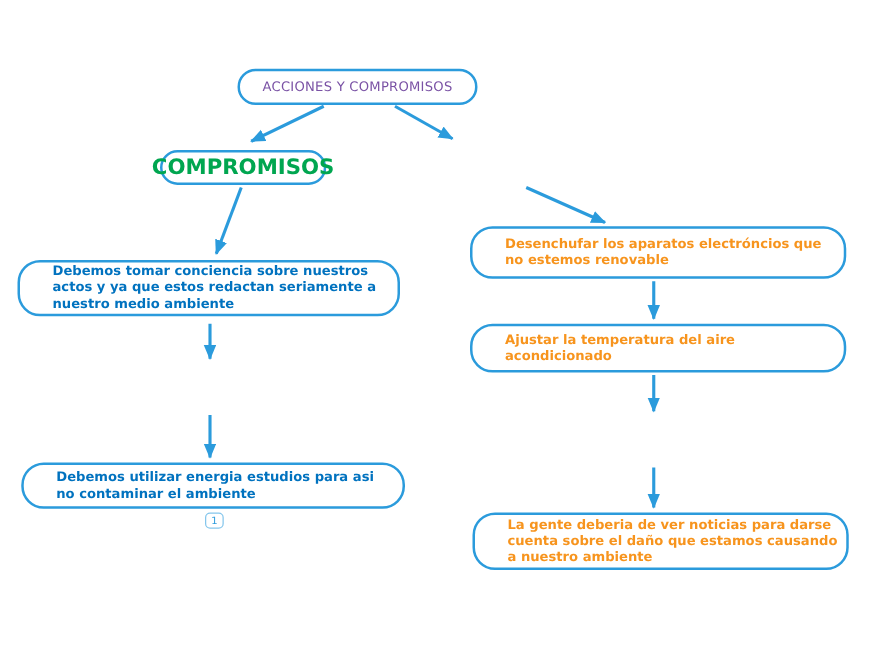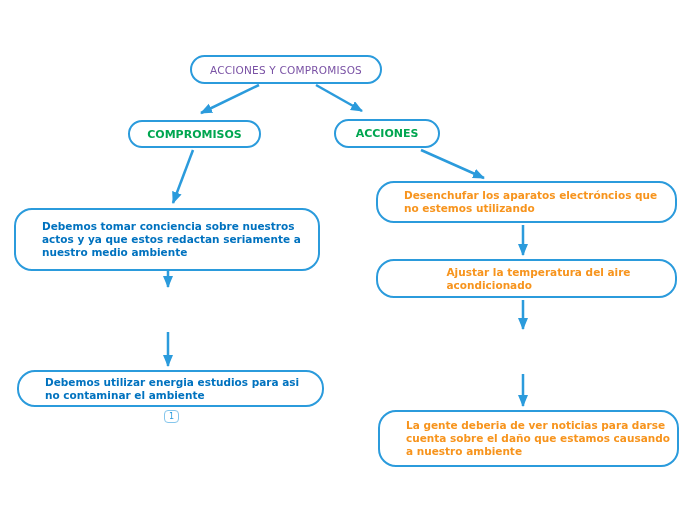--- a/index.html
+++ b/index.html
@@ -23,21 +23,21 @@
     box-sizing: border-box;
     background: #ffffff;
     border: 2px solid #2b9bdc;
     display: flex;
     align-items: center;
   }
   .pill { border-radius: 15px; justify-content: center; text-align: center; }
   .child { border-radius: 18px; padding: 0 2px 0 26px; }
   .lbl { white-space: pre-line; }
   .root-lbl   { color: #7a52a5; font-size: 10.5px; font-weight: normal; letter-spacing: 0.2px; }
-  .branch-lbl { color: #00a650; font-size: 11px; font-weight: bold; }
+  .branch-lbl { color: #00a650; font-size: 17px; font-weight: bold; }
   .left-lbl   { color: #0072bf; font-size: 10.5px; font-weight: bold; line-height: 13px; }
   .right-lbl  { color: #f7941d; font-size: 10.5px; font-weight: bold; line-height: 13px; }
   .badge {
     position: absolute;
     box-sizing: border-box;
     left: 164px; top: 410px;
     width: 15px; height: 13px;
     border: 1px solid #85c6ec;
     border-radius: 4px;
     background: #ffffff;
@@ -72,48 +72,45 @@
   </svg>
 
   <div class="node pill" style="left:190px; top:55px; width:192px; height:29px;">
     <span class="lbl root-lbl">ACCIONES Y COMPROMISOS</span>
   </div>
 
   <div class="node pill" style="left:128px; top:120px; width:133px; height:28px;">
     <span class="lbl branch-lbl">COMPROMISOS</span>
   </div>
 
-  <div class="node pill" style="left:334px; top:119px; width:106px; height:29px;">
-    <span class="lbl branch-lbl">ACCIONES</span>
-  </div>
 
-  <div class="node child" style="left:14px; top:208px; width:306px; height:63px;">
+  <div class="node child" style="left:14px; top:208px; width:306px; height:45px;">
     <span class="lbl left-lbl">Debemos tomar conciencia sobre nuestros
 actos y ya que estos redactan seriamente a
 nuestro medio ambiente</span>
   </div>
 
 
   <div class="node child" style="left:17px; top:370px; width:307px; height:37px;">
     <span class="lbl left-lbl">Debemos utilizar energia estudios para asi
 no contaminar el ambiente</span>
   </div>
 
   <div class="badge">1</div>
 
   <div class="node child" style="left:376px; top:181px; width:301px; height:42px;">
     <span class="lbl right-lbl">Desenchufar los aparatos electróncios que
-no estemos utilizando</span>
+no estemos renovable</span>
   </div>
 
-  <div class="node child" style="left:376px; top:259px; width:301px; height:39px;justify-content:center;">
+  <div class="node child" style="left:376px; top:259px; width:301px; height:39px;">
     <span class="lbl right-lbl">Ajustar la temperatura del aire
 acondicionado</span>
   </div>
 
 
-  <div class="node child" style="left:378px; top:410px; width:301px; height:57px;">
+  <div class="node child" style="left:378px; top:410px; width:301px; height:46px;">
     <span class="lbl right-lbl">La gente deberia de ver noticias para darse
 cuenta sobre el daño que estamos causando
 a nuestro ambiente</span>
   </div>
 
 </div>
 
 </body></html>

